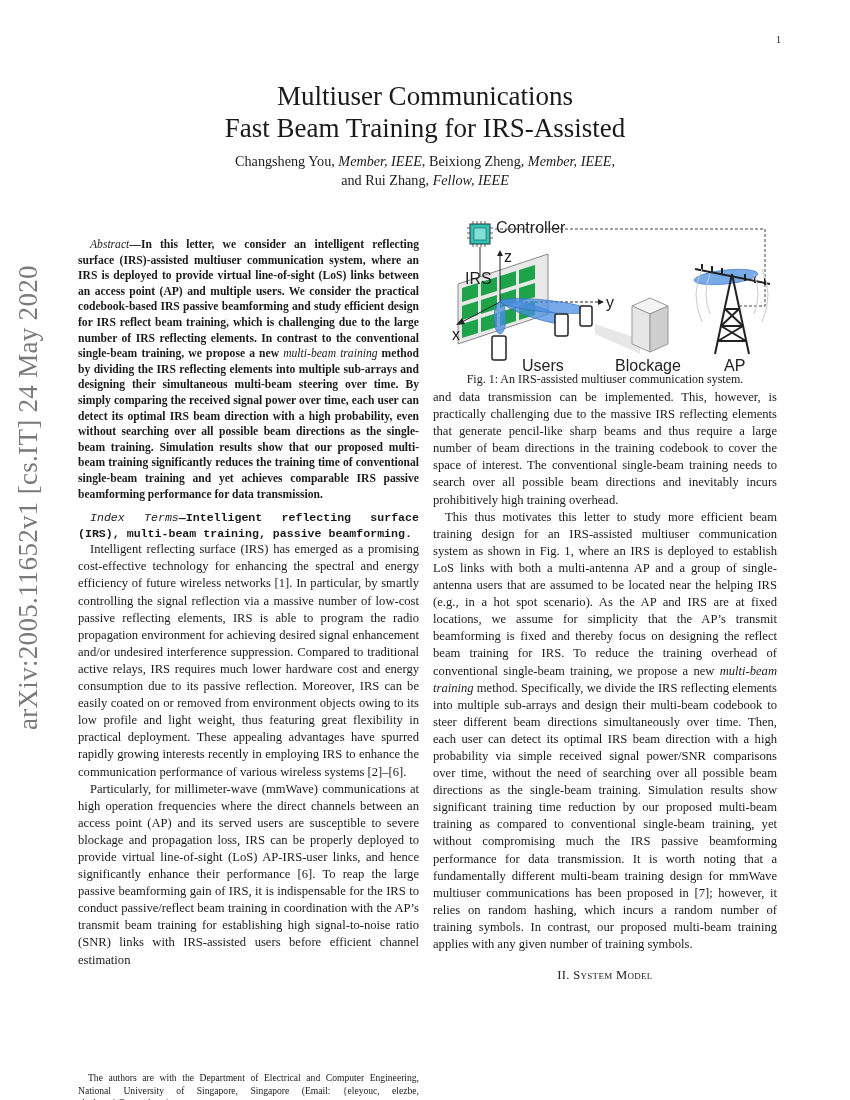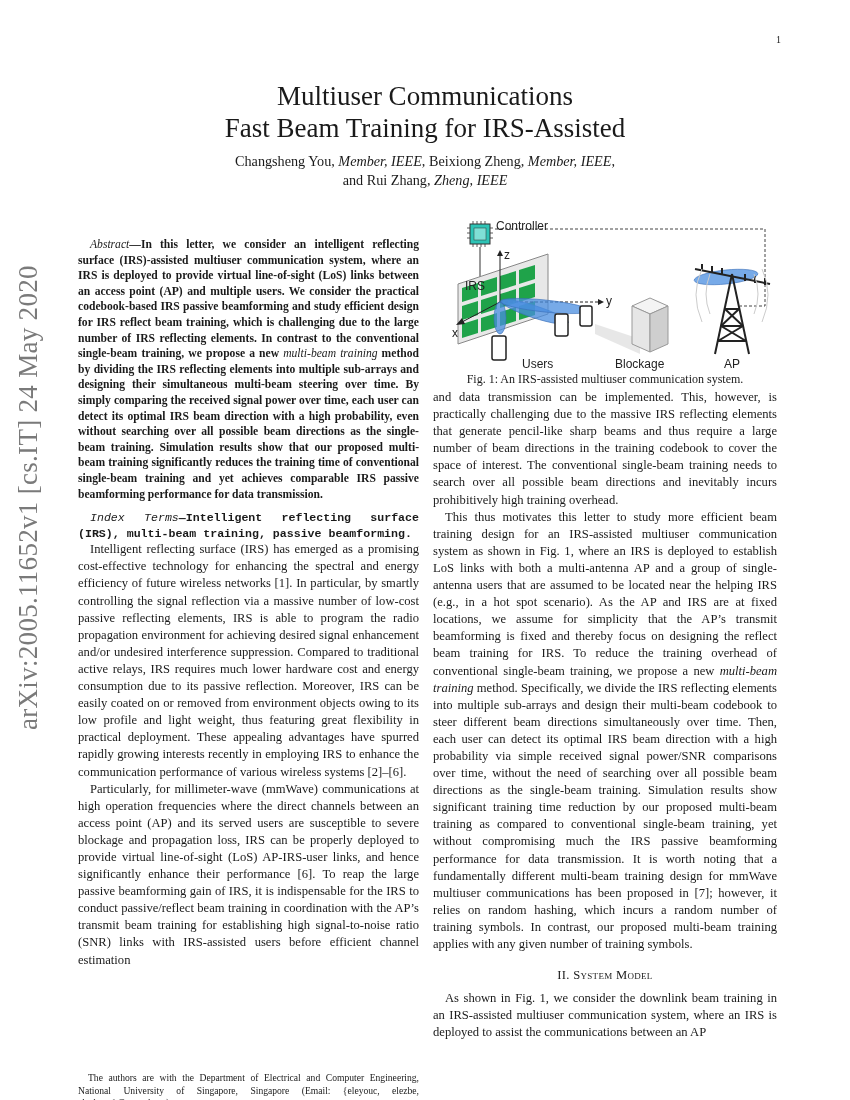--- a/index.html
+++ b/index.html
@@ -20,38 +20,38 @@
   .abstract p { margin: 0; text-indent: 12px; }
   .abstract i, .abstract em { font-weight: normal; font-style: italic; }
   .abstract .lead { font-style: italic; font-weight: normal; }
   .idx { margin-top: 8px !important; font-family: Liberation Mono, monospace; }
   .section-head { text-align: center; font-size: 12.6px; margin: 14px 0 6px; letter-spacing: 0.3px; font-variant: small-caps; }
   .col p { margin: 0; text-indent: 12px; }
   .footnote { position: absolute; left: 78px; top: 1072px; width: 341px; font-size: 9.6px; line-height: 12.6px; text-align: justify; }
   .footnote p { margin: 0; text-indent: 10px; }
   .figure { position: absolute; left: 440px; top: 214px; width: 340px; height: 170px; }
   .fig-caption { position: absolute; left: 433px; top: 372px; width: 344px; text-align: center; font-size: 12px; }
-  .fig-label { position: absolute; font-family: "Liberation Sans", sans-serif; font-size: 12px; color: #222; }
+  .fig-label { position: absolute; font-family: "Liberation Sans", sans-serif; font-size: 16px; color: #222; }
   .right .section-head { }
 </style>
 </head>
 <body>
 
 <div class="page-num">1</div>
 
 <div class="arxiv">arXiv:2005.11652v1  [cs.IT]  24 May 2020</div>
 
 <div class="title">
   <div>Multiuser Communications</div>
   <div>Fast Beam Training for IRS-Assisted</div>
 </div>
 
 <div class="authors">
   <div><span>Changsheng You, </span><i>Member, IEEE</i><span>, Beixiong Zheng, </span><i>Member, IEEE</i><span>,</span></div>
-  <div><span>and Rui Zhang, </span><i>Zheng, IEEE</i></div>
+  <div><span>and Rui Zhang, </span><i>Fellow, IEEE</i></div>
 </div>
 
 <div class="col left">
   <div class="abstract">
     <p><span class="lead">Abstract</span><span>—In this letter, we consider an intelligent reflecting surface (IRS)-assisted multiuser communication system, where an IRS is deployed to provide virtual line-of-sight (LoS) links between an access point (AP) and multiple users. We consider the practical codebook-based IRS passive beamforming and study efficient design for IRS reflect beam training, which is challenging due to the large number of IRS reflecting elements. In contrast to the conventional single-beam training, we propose a new </span><i>multi-beam training</i><span> method by dividing the IRS reflecting elements into multiple sub-arrays and designing their simultaneous multi-beam steering over time. By simply comparing the received signal power over time, each user can detect its optimal IRS beam direction with a high probability, even without searching over all possible beam directions as the single-beam training. Simulation results show that our proposed multi-beam training significantly reduces the training time of conventional single-beam training and yet achieves comparable IRS passive beamforming performance for data transmission.</span></p>
     <p class="idx"><span class="lead">Index Terms</span><span>—Intelligent reflecting surface (IRS), multi-beam training, passive beamforming.</span></p>
   </div>
   <p>Intelligent reflecting surface (IRS) has emerged as a promising cost-effective technology for enhancing the spectral and energy efficiency of future wireless networks [1]. In particular, by smartly controlling the signal reflection via a massive number of low-cost passive reflecting elements, IRS is able to program the radio propagation environment for achieving desired signal enhancement and/or undesired interference suppression. Compared to traditional active relays, IRS requires much lower hardware cost and energy consumption due to its passive reflection. Moreover, IRS can be easily coated on or removed from environment objects owing to its low profile and light weight, thus featuring great flexibility in practical deployment. These appealing advantages have spurred rapidly growing interests recently in employing IRS to enhance the communication performance of various wireless systems [2]–[6].</p>
   <p>Particularly, for millimeter-wave (mmWave) communications at high operation frequencies where the direct channels between an access point (AP) and its served users are susceptible to severe blockage and propagation loss, IRS can be properly deployed to provide virtual line-of-sight (LoS) AP-IRS-user links, and hence significantly enhance their performance [6]. To reap the large passive beamforming gain of IRS, it is indispensable for the IRS to conduct passive/reflect beam training in coordination with the AP’s transmit beam training for establishing high signal-to-noise ratio (SNR) links with IRS-assisted users before efficient channel estimation</p>
 </div>
@@ -153,28 +153,27 @@
         <line x1="303" y1="112" x2="278" y2="127"></line>
     </g>
     <g stroke="#ccc" stroke-width="1" fill="none">
       <path d="M270 60 Q262 80 270 100"></path>
         <path d="M314 60 Q322 80 314 100"></path>
       <path d="M262 55 Q250 80 262 108"></path>
         <path d="M322 55 Q334 80 322 108"></path>
     </g>
   </svg>
   <span class="fig-label" style="left:56px; top:5px;">Controller</span>
-  <span class="fig-label" style="left:25px; top:65px;text-align:right;">IRS</span>
+  <span class="fig-label" style="left:25px; top:56px;text-align:right;">IRS</span>
   <span class="fig-label" style="left:64px; top:34px;">z</span>
   <span class="fig-label" style="left:166px; top:80px;">y</span>
   <span class="fig-label" style="left:12px; top:112px;">x</span>
   <span class="fig-label" style="left:82px; top:143px;">Users</span>
   <span class="fig-label" style="left:175px; top:143px;">Blockage</span>
   <span class="fig-label" style="left:284px; top:143px;">AP</span>
 </div>
 <div class="fig-caption">Fig. 1: An IRS-assisted multiuser communication system.</div>
 
 <div class="col right">
   <p style="text-indent:0">and data transmission can be implemented. This, however, is practically challenging due to the massive IRS reflecting elements that generate pencil-like sharp beams and thus require a large number of beam directions in the training codebook to cover the space of interest. The conventional single-beam training needs to search over all possible beam directions and inevitably incurs prohibitively high training overhead.</p>
   <p><span>This thus motivates this letter to study more efficient beam training design for an IRS-assisted multiuser communication system as shown in Fig. 1, where an IRS is deployed to establish LoS links with both a multi-antenna AP and a group of single-antenna users that are assumed to be located near the helping IRS (e.g., in a hot spot scenario). As the AP and IRS are at fixed locations, we assume for simplicity that the AP’s transmit beamforming is fixed and thereby focus on designing the reflect beam training for IRS. To reduce the training overhead of conventional single-beam training, we propose a new </span><i>multi-beam training</i><span> method. Specifically, we divide the IRS reflecting elements into multiple sub-arrays and design their multi-beam codebook to steer different beam directions simultaneously over time. Then, each user can detect its optimal IRS beam direction with a high probability via simple received signal power/SNR comparisons over time, without the need of searching over all possible beam directions as the single-beam training. Simulation results show significant training time reduction by our proposed multi-beam training as compared to conventional single-beam training, yet without compromising much the IRS passive beamforming performance for data transmission. It is worth noting that a fundamentally different multi-beam training design for mmWave multiuser communications has been proposed in [7]; however, it relies on random hashing, which incurs a random number of training symbols. In contrast, our proposed multi-beam training applies with any given number of training symbols.</span></p>
   <div class="section-head">II. System Model</div>
-  <p>As shown in Fig. 1, we consider the downlink beam training in an IRS-assisted multiuser communication system, where an IRS is deployed to assist the communications between an AP</p>
 </div>
 
 </body></html>

